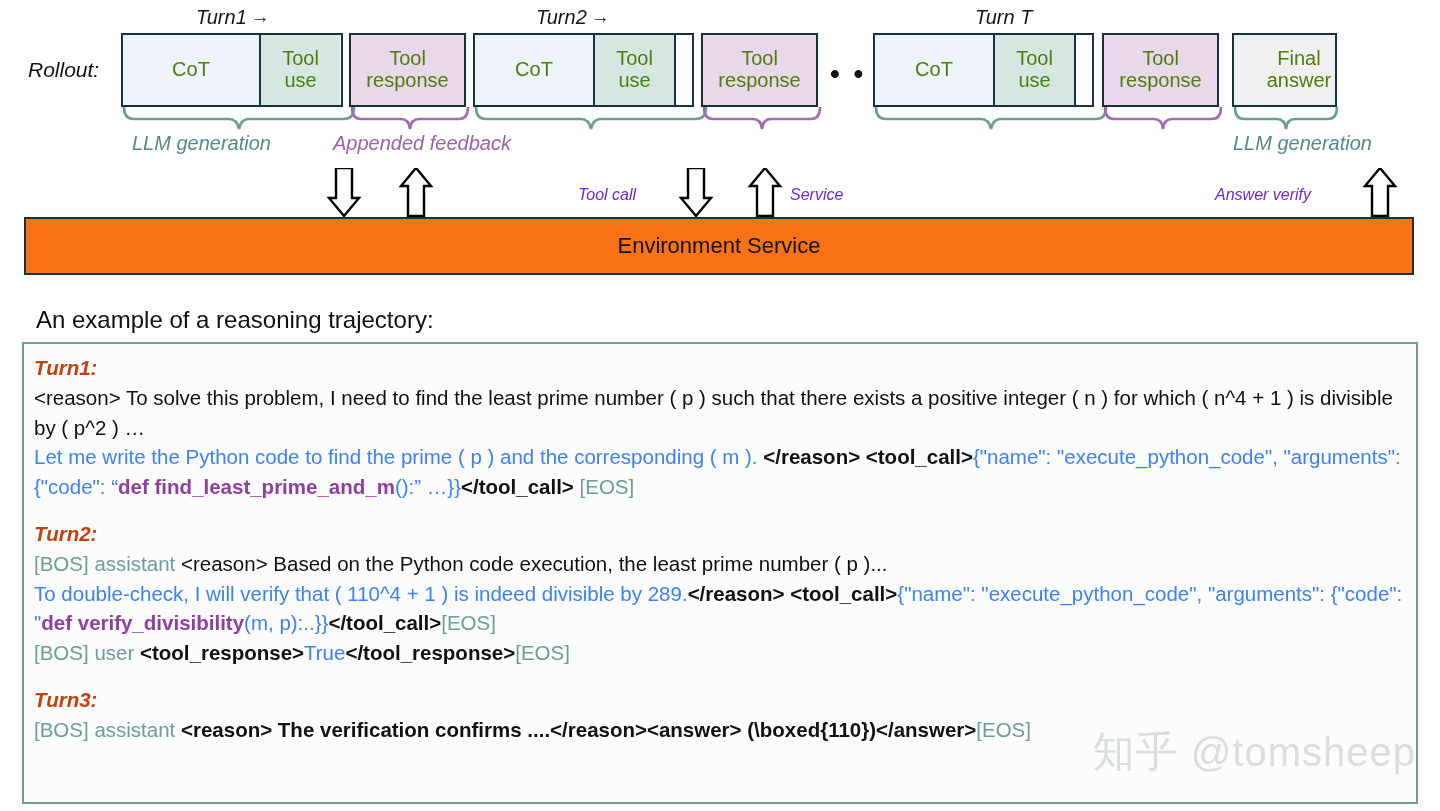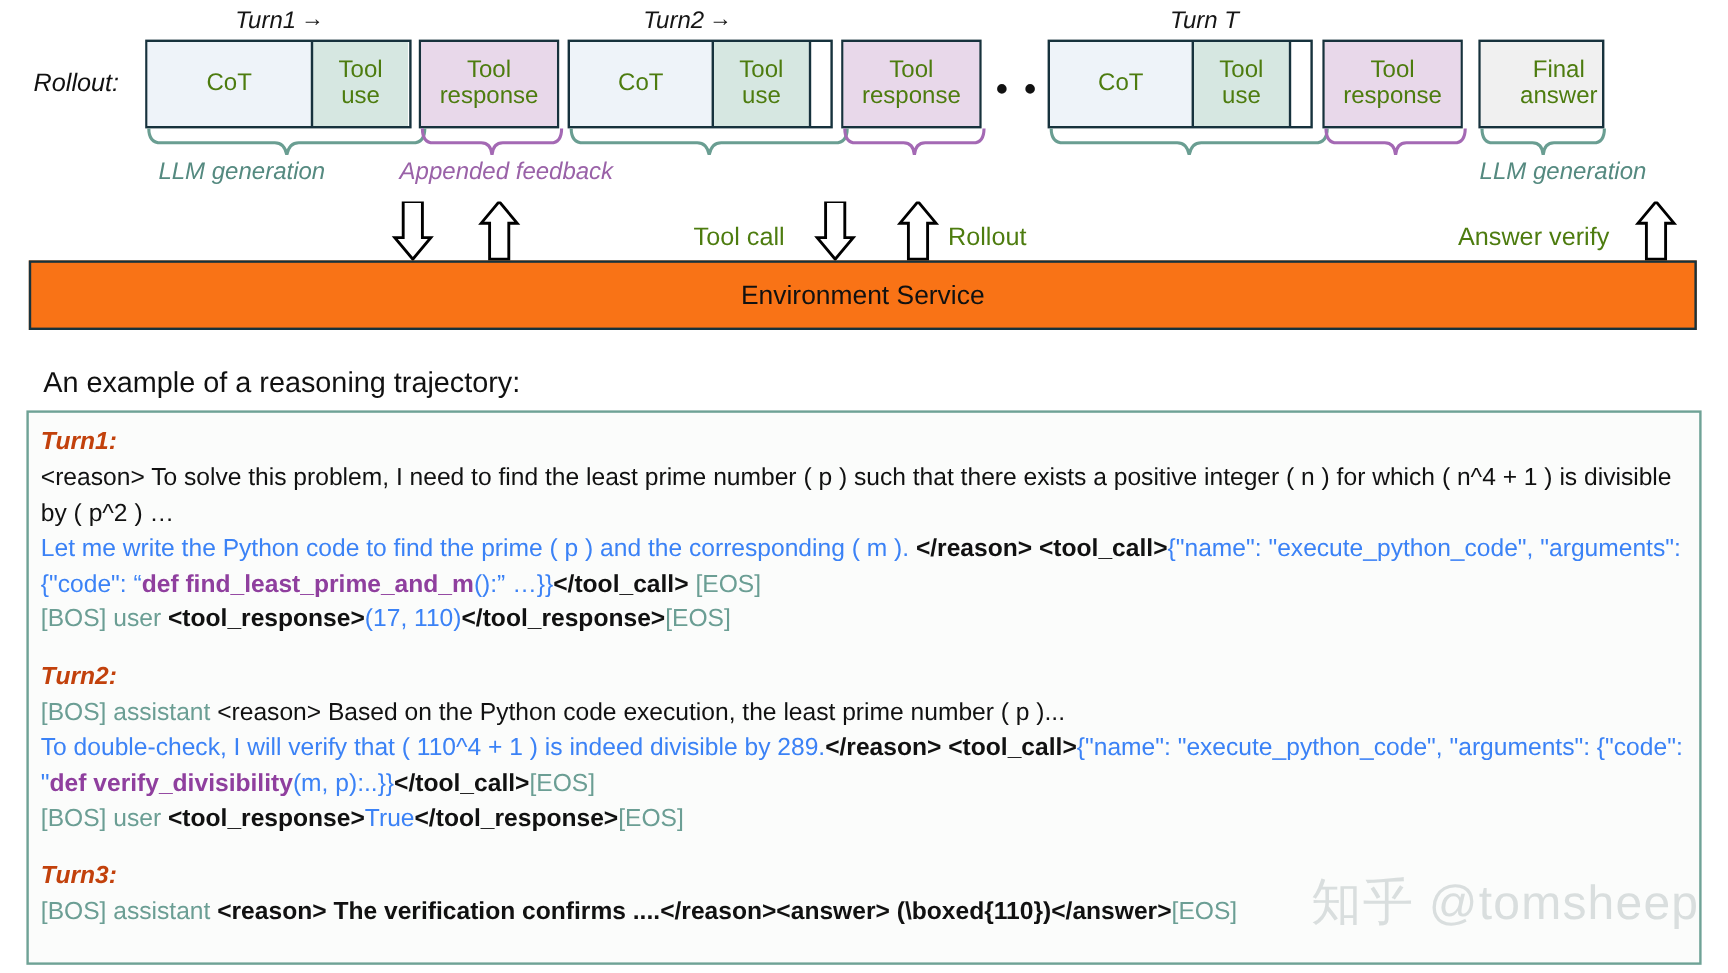--- a/index.html
+++ b/index.html
@@ -103,23 +103,24 @@
     background: #f97316;
     display: flex;
     align-items: center;
     justify-content: center;
     font-size: 22px;
     color: #111;
   }
 
   .io-label {
     position: absolute;
-    font-size: 21px;
-    color: #4d7c0f;
+    font-size: 16px;
+    color: #6d28d9;
     white-space: nowrap;
+    font-style: italic;
   }
 
   
   #example-caption {
     position: absolute;
     left: 36px;
     top: 306px;
     font-size: 24px;
     color: #111;
   }
@@ -284,36 +285,35 @@
     <g>
       <path d="M757,48 h16 v-30 h7 l-15,-18 l-15,18 h7 z" fill="#ffffff" stroke="#000" stroke-width="2.4"></path>
     </g>
 
     <g>
       <path d="M1372,48 h16 v-30 h7 l-15,-18 l-15,18 h7 z" fill="#ffffff" stroke="#000" stroke-width="2.4"></path>
     </g>
   </svg>
 
   <div class="io-label" style="left:578px; top:186px;">Tool call</div>
-  <div class="io-label" style="left:790px; top:186px;">Rollout</div>
+  <div class="io-label" style="left:790px; top:186px;">Service</div>
   <div class="io-label" style="left:1215px; top:186px;">Answer verify</div>
 
   <div id="env-bar">
     <span>Environment Service</span>
   </div>
 </div>
 
 <div id="example-caption">An example of a reasoning trajectory:</div>
 
 <div id="trajectory">
   <div id="traj-content">
       <div class="traj-head">Turn1:</div>
       <div class="traj-line"><span class="c-black">&lt;reason&gt; To solve this problem, I need to find the least prime number ( p ) such that there exists a positive integer ( n ) for which ( n^4 + 1 ) is divisible by ( p^2 ) …</span></div>
       <div class="traj-line"><span class="c-purple">Let me write the Python code to find the prime ( p ) and the corresponding ( m ). </span><span class="c-black b">&lt;/reason&gt; &lt;tool_call&gt;</span><span class="c-purple">{"name": "execute_python_code", "arguments": {"code": “</span><span class="c-purple-b">def find_least_prime_and_m</span><span class="c-purple">():” …}}</span><span class="c-black b">&lt;/tool_call&gt;</span><span class="c-teal"> [EOS]</span></div>
-      <div class="traj-line"><span class="c-teal">[BOS] user </span><span class="c-black b">&lt;tool_response&gt;</span><span class="c-purple">(17, 110)</span><span class="c-black b">&lt;/tool_response&gt;</span><span class="c-teal">[EOS]</span></div>
       <div class="spacer"></div>
       <div class="traj-head">Turn2:</div>
       <div class="traj-line"><span class="c-teal">[BOS] assistant </span><span class="c-black">&lt;reason&gt; Based on the Python code execution, the least prime number ( p )...</span></div>
       <div class="traj-line"><span class="c-purple">To double-check, I will verify that ( 110^4 + 1 ) is indeed divisible by 289.</span><span class="c-black b">&lt;/reason&gt; &lt;tool_call&gt;</span><span class="c-purple">{"name": "execute_python_code", "arguments": {"code": "</span><span class="c-purple-b">def verify_divisibility</span><span class="c-purple">(m, p):..}}</span><span class="c-black b">&lt;/tool_call&gt;</span><span class="c-teal">[EOS]</span></div>
       <div class="traj-line"><span class="c-teal">[BOS] user </span><span class="c-black b">&lt;tool_response&gt;</span><span class="c-purple">True</span><span class="c-black b">&lt;/tool_response&gt;</span><span class="c-teal">[EOS]</span></div>
       <div class="spacer"></div>
       <div class="traj-head">Turn3:</div>
       <div class="traj-line"><span class="c-teal">[BOS] assistant </span><span class="c-black b">&lt;reason&gt; The verification confirms ....&lt;/reason&gt;&lt;answer&gt; (\boxed{110})&lt;/answer&gt;</span><span class="c-teal">[EOS]</span></div>
     </div>
 </div>

